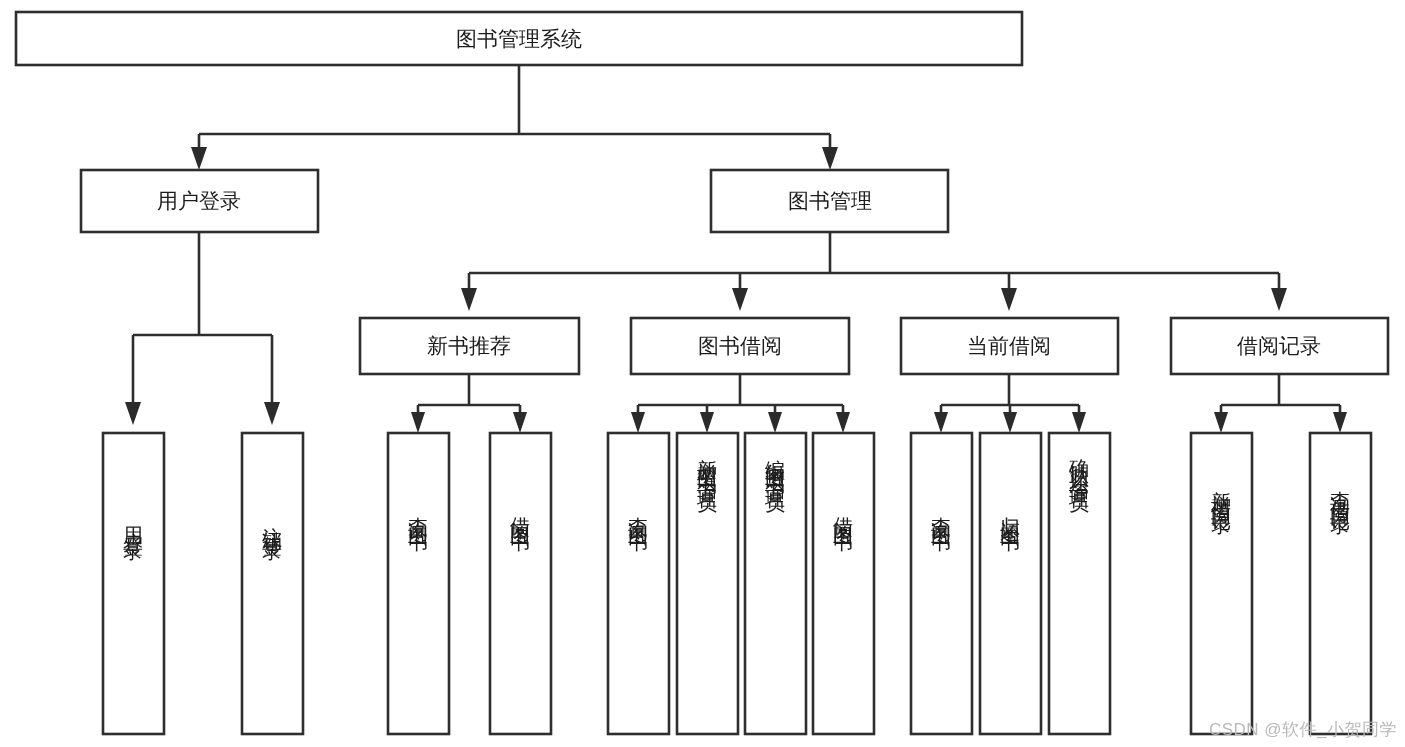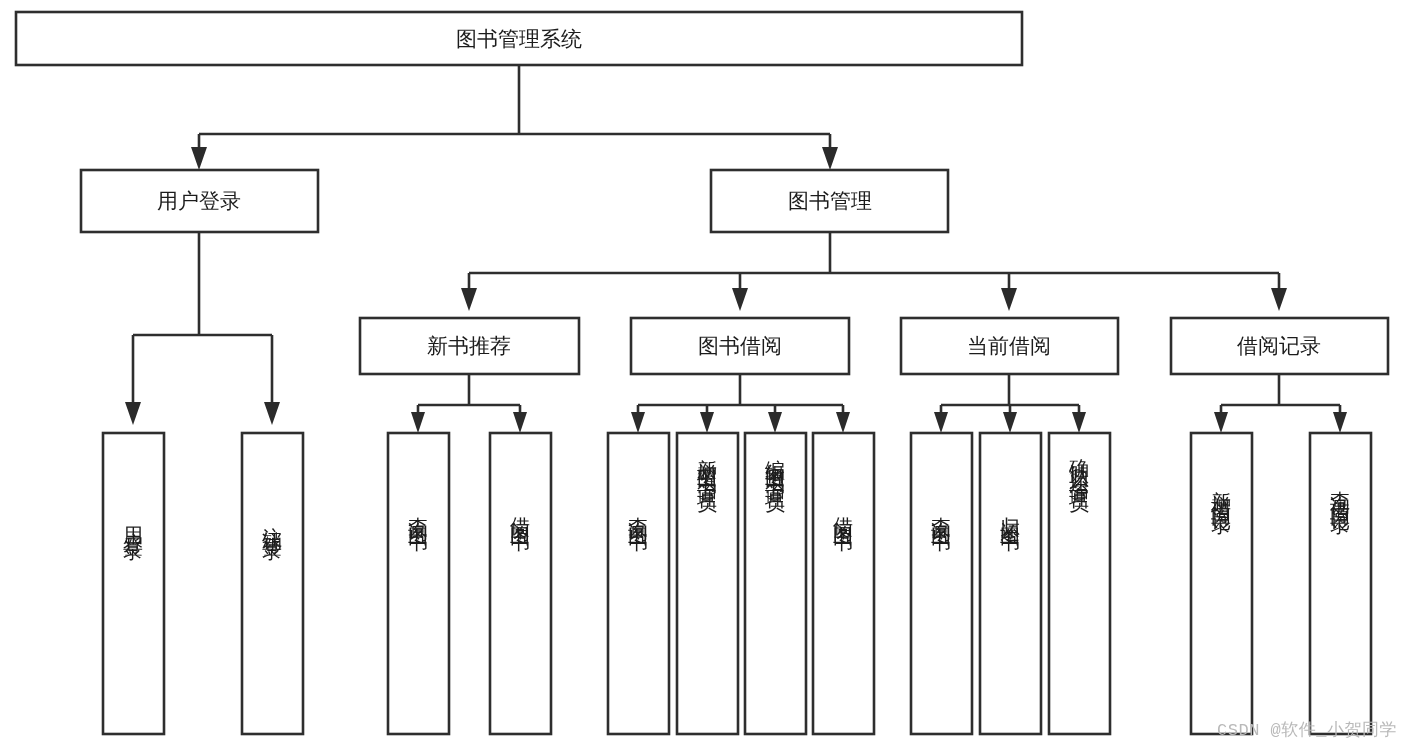--- a/index.html
+++ b/index.html
@@ -71,21 +71,21 @@
     line-height: 1.0;
     letter-spacing: 5px;
     color: #1c1c1c;
     text-align: left;
     white-space: nowrap;
   }
   .watermark {
     position: absolute;
     right: 8px;
     bottom: 6px;
-    font-family: Liberation Mono, monospace;
+    font-family: Liberation Sans, sans-serif;
     font-size: 17px;
     color: #b9b9b9;
     letter-spacing: 0.5px;
     white-space: nowrap;
     pointer-events: none;
   }
 </style>
 </head>
 <body>
 

